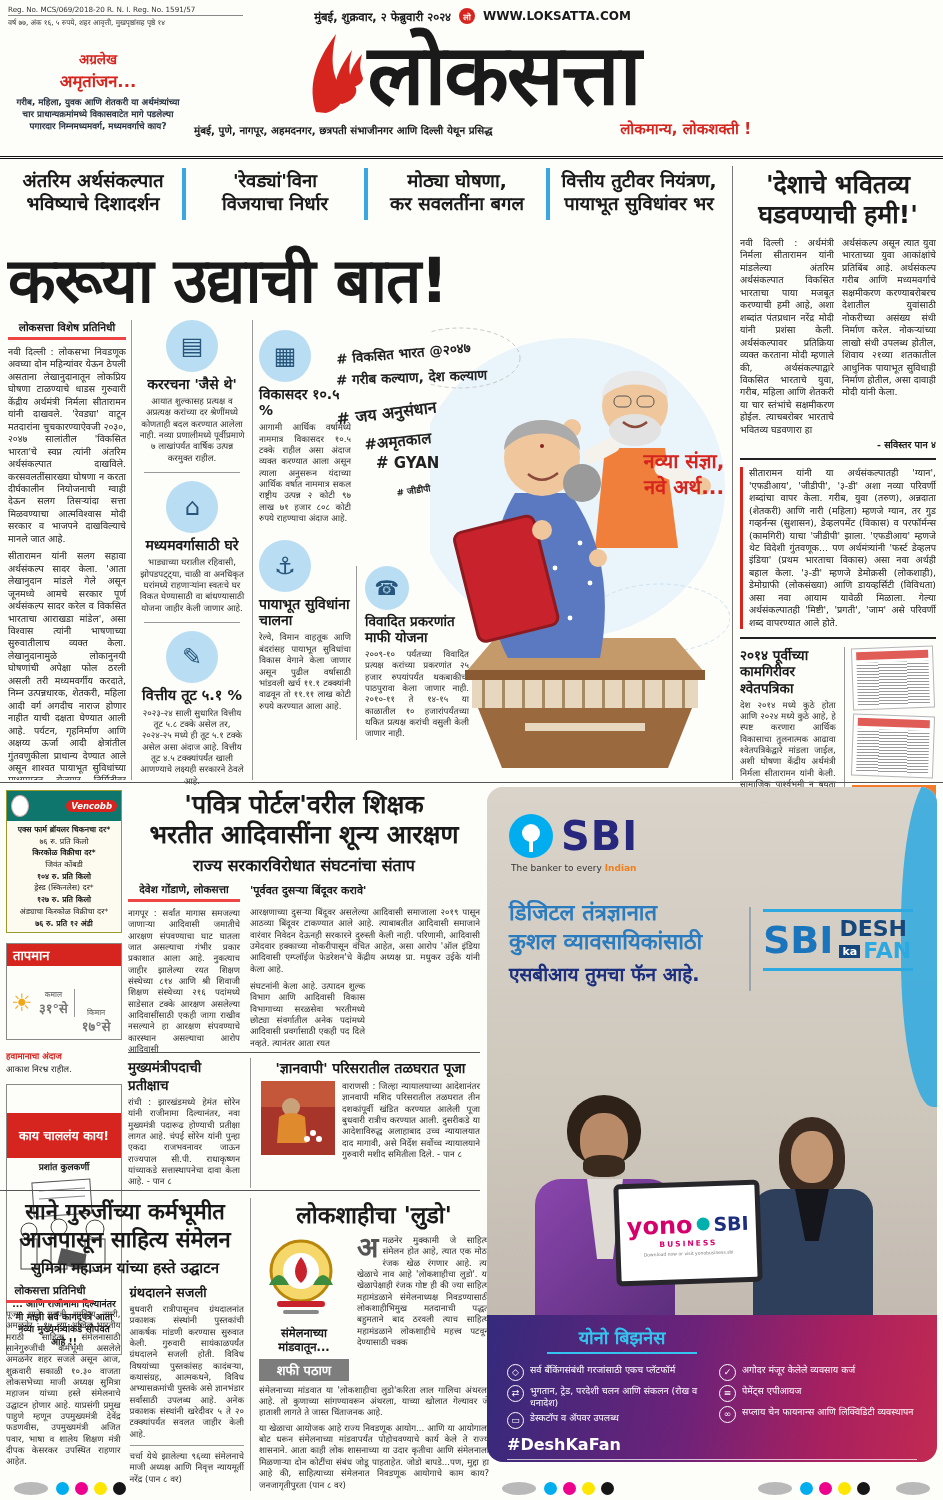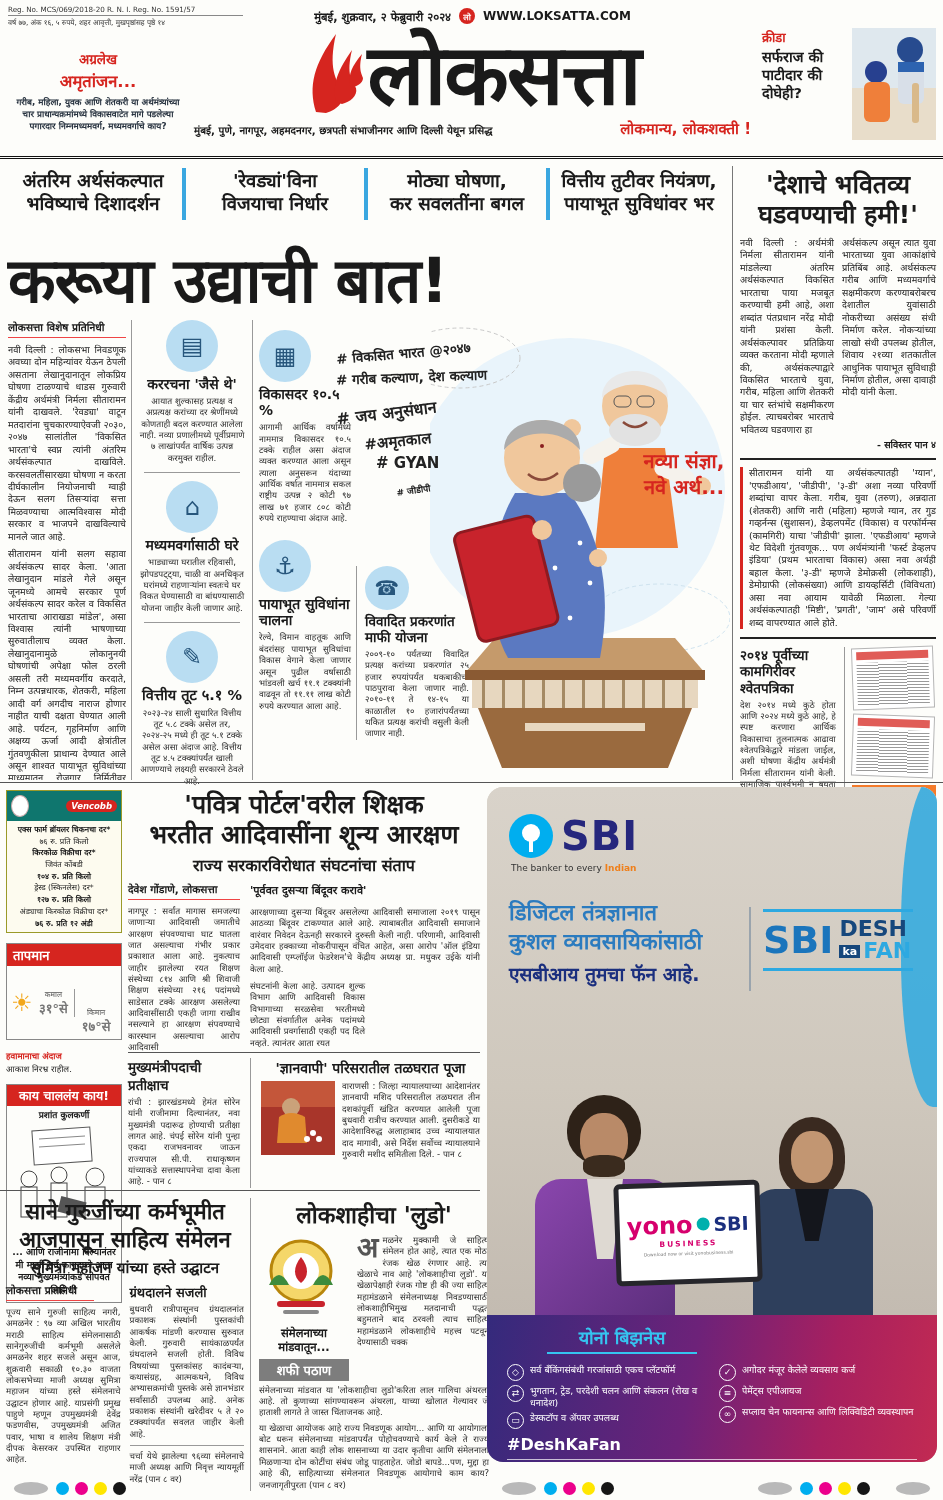--- a/index.html
+++ b/index.html
@@ -7,21 +7,21 @@
         font-family:"DejaVu Sans","Liberation Sans",sans-serif;color:#1a1a1a;overflow:hidden;}
   .abs{position:absolute;}
   .b{font-weight:bold;}
   .c{text-align:center;}
   .red{color:#d6251f;}
   .body-txt{font-size:9.3px;line-height:1.34;text-align:justify;color:#222;}
   .sm-txt{font-size:8.6px;line-height:1.32;text-align:justify;color:#2a2a2a;}
   .hr{border-top:1px solid #555;}
   .hr2{border-top:2px solid #222;}
   .vrule{border-left:1px solid #999;}
-  .byline{font-weight:bold;font-size:10.5px;border-bottom:1px solid #ef4444;padding-bottom:3px;margin-bottom:6px;}
+  .byline{font-weight:bold;font-size:10.5px;border-bottom:3px solid #ef4444;padding-bottom:3px;margin-bottom:6px;text-align:center;}
   .ibx-icon{width:52px;height:52px;border-radius:50%;background:#b9ddf2;color:#27567c;
             display:flex;align-items:center;justify-content:center;font-size:24px;margin:0 auto 4px;}
   .ibx-title{font-weight:bold;font-size:13px;line-height:1.15;margin:2px 0 4px;}
   .hashtag{font-weight:bold;font-size:13.5px;color:#222;margin:7px 0;white-space:nowrap;}
   .orange-label{background:#f47b2a;color:#fff;font-weight:bold;font-size:11px;text-align:center;padding:3px 0;}
   .thumb{width:80px;height:60px;background:#fff;border:1px solid #b5b5b5;position:relative;overflow:hidden;}
   .thumb::before{content:"";position:absolute;left:4px;right:4px;top:3px;height:8px;background:#d6251f;opacity:.75;}
   .thumb::after{content:"";position:absolute;left:4px;right:4px;top:14px;bottom:3px;
      background:repeating-linear-gradient(#fff 0 2px,#9a9a9a 2px 3px);}
   .feat{display:flex;gap:6px;align-items:flex-start;margin:4px 0;color:#fff;font-size:9.3px;line-height:1.25;}
@@ -61,36 +61,20 @@
         <path d="M44 60 C42 48 46 40 56 28 C52 44 56 48 57 52 C57 58 50 60 46 62 Z" fill="#d6251f"></path>
       </svg>
       <span class="b" style="font-size:84px;line-height:.92;letter-spacing:-2px;white-space:nowrap;">लोकसत्ता</span>
     </div>
     <div style="display:flex;justify-content:space-between;align-items:baseline;margin-top:4px;padding:0 4px;">
       <span class="b" style="font-size:10.3px;">मुंबई, पुणे, नागपूर, अहमदनगर, छत्रपती संभाजीनगर आणि दिल्ली येथून प्रसिद्ध</span>
       <span class="red b" style="font-size:15px;">लोकमान्य, लोकशक्ती !</span>
     </div>
   </div>
 
-  <div class="abs" style="left:762px;top:28px;width:175px;display:flex;gap:5px;">
-    <div style="width:85px;">
-      <div class="red b" style="font-size:13px;">क्रीडा</div>
-      <div class="b" style="font-size:14.5px;line-height:1.25;margin-top:2px;">सर्फराज की पाटीदार की दोघेही?</div>
-    </div>
-    <svg width="84" height="112" viewBox="0 0 84 112">
-      <rect width="84" height="112" fill="#dfe8ee"></rect>
-      <rect y="60" width="84" height="52" fill="#e8ddca"></rect>
-      <circle cx="58" cy="22" r="13" fill="#274b8f"></circle>
-      <rect x="46" y="34" width="26" height="42" rx="6" fill="#d8dfe8"></rect>
-      <rect x="46" y="34" width="26" height="10" fill="#2d63b0"></rect>
-      <circle cx="24" cy="44" r="11" fill="#27408f"></circle>
-      <rect x="12" y="54" width="26" height="40" rx="6" fill="#ef7f3a"></rect>
-      <rect x="60" y="55" width="7" height="40" rx="3" fill="#d9b98a"></rect>
-    </svg>
-  </div>
 
   <div class="abs" style="left:0;top:156px;width:943px;border-top:3px double #111;"></div>
 
   <div class="abs b" style="left:8px;top:236px;width:640px;font-size:62px;letter-spacing:-1px;white-space:nowrap;">करूया उद्याची बात!</div>
 
   <div class="abs" style="left:4px;top:168px;width:724px;display:flex;align-items:stretch;">
     <div class="subhead-item">
       <div>अंतरिम अर्थसंकल्पात</div>
       <div>भविष्याचे दिशादर्शन</div>
     </div>
@@ -293,21 +277,21 @@
           <div class="b" style="font-size:13px;color:#777;">१७°से</div>
         </div>
       </div>
     </div>
     <div style="margin-top:4px;">
       <span class="b red" style="font-size:8.5px;">हवामानाचा अंदाज</span>
       <div style="font-size:8.5px;">आकाश निरभ्र राहील.</div>
     </div>
 
     <div style="margin-top:10px;border:1px solid #888;">
-      <div style="background:#d6251f;color:#fff;font-weight:bold;font-size:12.5px;padding:2px 5px;text-align:center;">काय चाललंय काय!</div>
+      <div style="background:#d6251f;color:#fff;font-weight:bold;font-size:12.5px;padding:14px 5px;text-align:center;margin-top:28px;">काय चाललंय काय!</div>
       <div class="c b" style="font-size:9px;margin-top:2px;">प्रशांत कुलकर्णी</div>
       <svg width="114" height="118" viewBox="0 0 114 118">
         <rect x="26" y="8" width="58" height="34" fill="#fff" stroke="#555" transform="rotate(-4 55 25)"></rect>
         <line x1="32" y1="18" x2="78" y2="15" stroke="#888"></line>
           <line x1="32" y1="26" x2="78" y2="23" stroke="#888"></line>
         <circle cx="22" cy="58" r="8" fill="none" stroke="#444"></circle>
           <rect x="14" y="66" width="16" height="30" fill="none" stroke="#444"></rect>
         <circle cx="52" cy="54" r="8" fill="none" stroke="#444"></circle>
           <rect x="44" y="62" width="16" height="34" fill="none" stroke="#444"></rect>
         <circle cx="88" cy="56" r="9" fill="none" stroke="#444"></circle>

